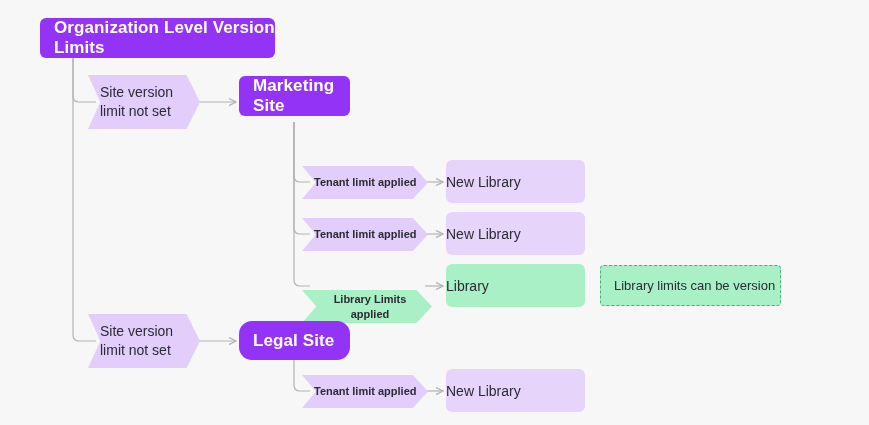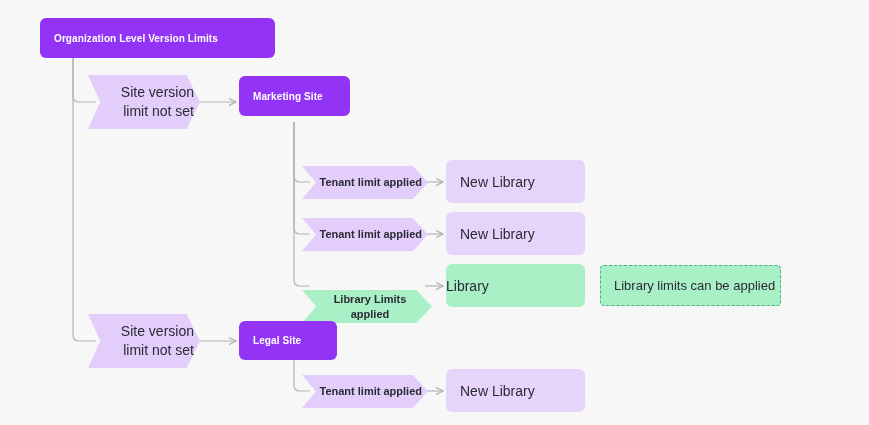--- a/index.html
+++ b/index.html
@@ -24,50 +24,49 @@
     position: absolute;
     box-sizing: border-box;
     display: flex;
     align-items: center;
     border-radius: 6px;
   }
   .node-solid-purple {
     background: #9333f5;
     color: #ffffff;
     font-weight: bold;
-    font-size: 10px;
+    font-size: 17px;
     padding-left: 14px;
     letter-spacing: 0.1px;
   }
   .node-light-purple {
     background: #e6d4fb;
     color: #2b2b35;
     font-size: 14px;
-    padding-left: 14px;
   }
   .node-green {
     background: #a9f0c7;
     color: #2b2b35;
     font-size: 14px;
   }
   .node-green-dashed {
     background: #a9f0c7;
     color: #2b2b35;
     font-size: 13px;
     padding-left: 13px;
     border: 1px dashed #4fae7b;
     border-radius: 4px;
   }
   .chevron {
     position: absolute;
     box-sizing: border-box;
     display: flex;
     flex-direction: column;
     justify-content: center;
-    align-items: flex-end;
+    align-items: flex-start;
     text-align: center;
     color: #2b2b35;
     line-height: 1.35;
   }
   .chev-bg {
     position: absolute;
     left: 0; top: 0;
     width: 100%;
     height: 100%;
     clip-path: polygon(0% 0%, 88% 0%, 100% 50%, 88% 100%, 0% 100%, 11% 50%);
@@ -154,30 +153,30 @@
 
   <div class="chevron chev-green chev-small" style="left:302px; top:270px; width:130px; height:33px;margin-top:20px;">
     <span class="chev-bg"></span>
     <span class="chev-text">Library Limits applied</span>
   </div>
   <div class="node node-green" style="left:446px; top:264px; width:139px; height:43px;">
     <span>Library</span>
   </div>
 
   <div class="node node-green-dashed" style="left:600px; top:265px; width:181px; height:41px;">
-    <span>Library limits can be applied</span>
+    <span>Library limits can be version</span>
   </div>
 
   <div class="chevron chev-purple chev-big" style="left:88px; top:314px; width:112px; height:54px;">
     <span class="chev-bg"></span>
     <span class="chev-text">Site version</span>
     <span class="chev-text">limit not set</span>
   </div>
 
-  <div class="node node-solid-purple" style="left:239px; top:321px; width:98px; height:39px;">
+  <div class="node node-solid-purple" style="left:239px; top:321px; width:111px; height:39px;border-radius:13px;">
     <span>Legal Site</span>
   </div>
 
   <div class="chevron chev-purple chev-small" style="left:302px; top:375px; width:126px; height:33px;">
     <span class="chev-bg"></span>
     <span class="chev-text">Tenant limit applied</span>
   </div>
   <div class="node node-light-purple" style="left:446px; top:369px; width:139px; height:43px;">
     <span>New  Library</span>
   </div>

